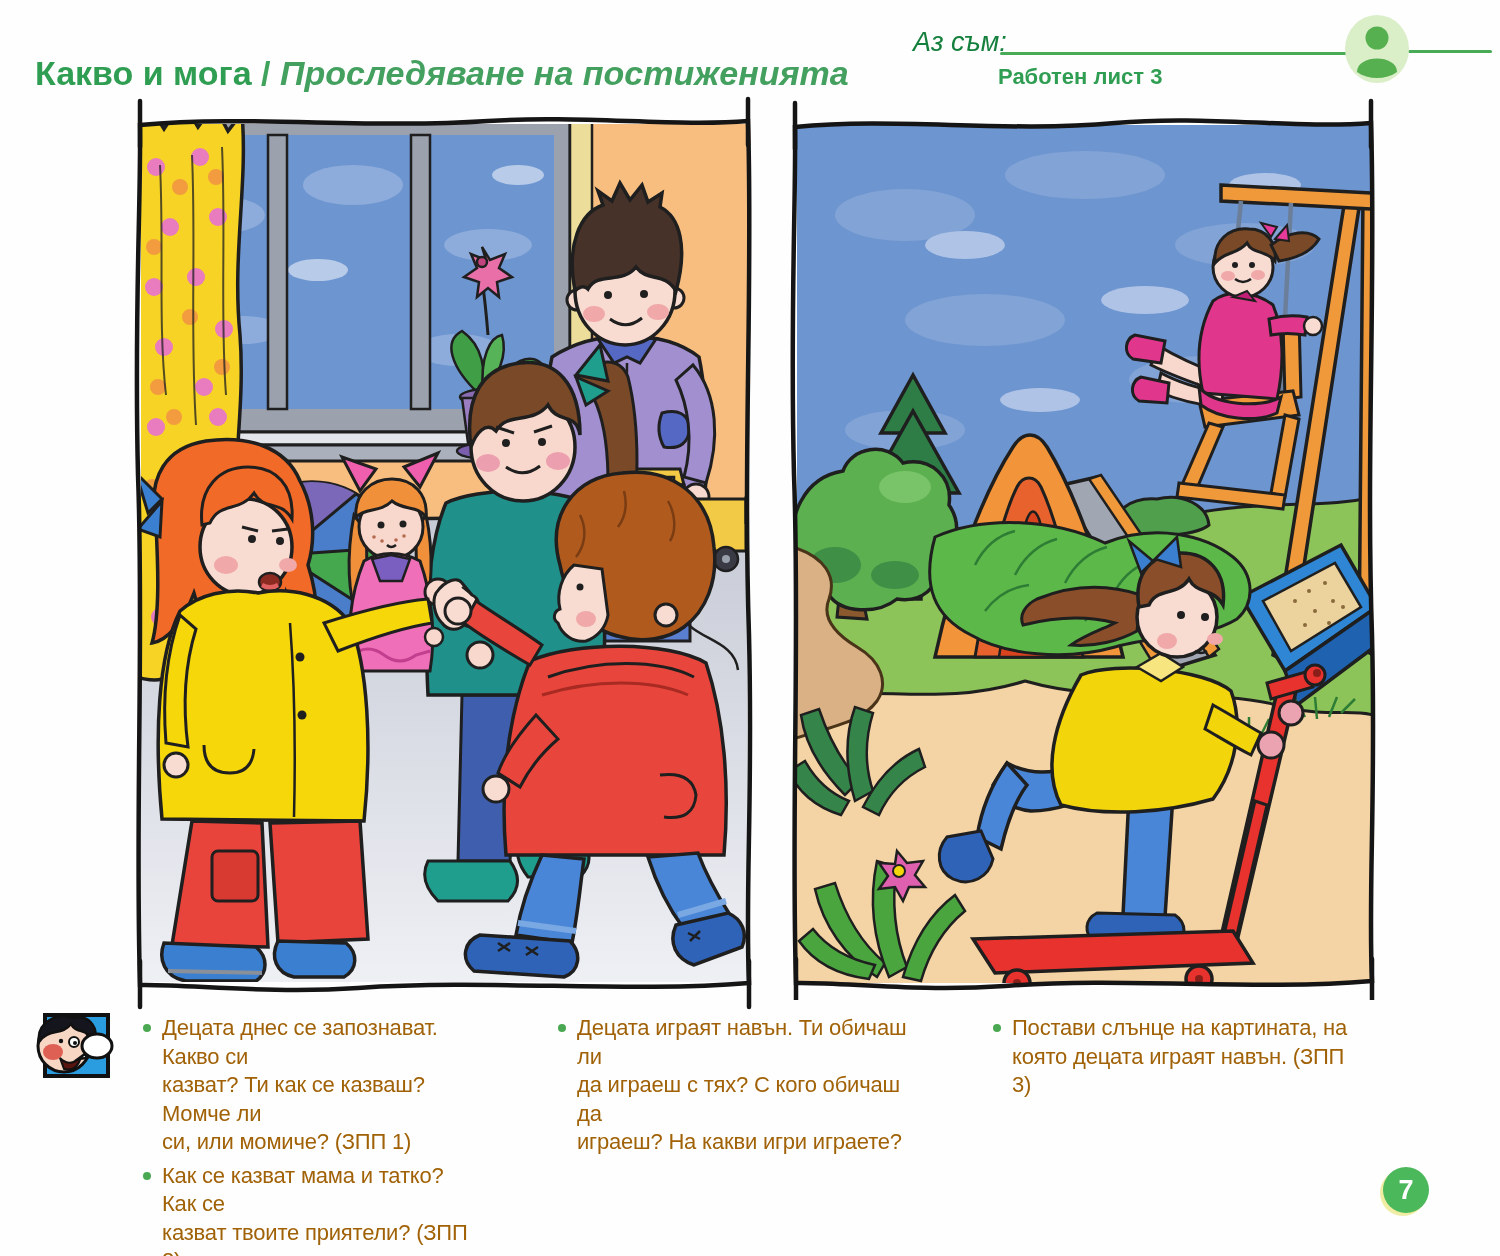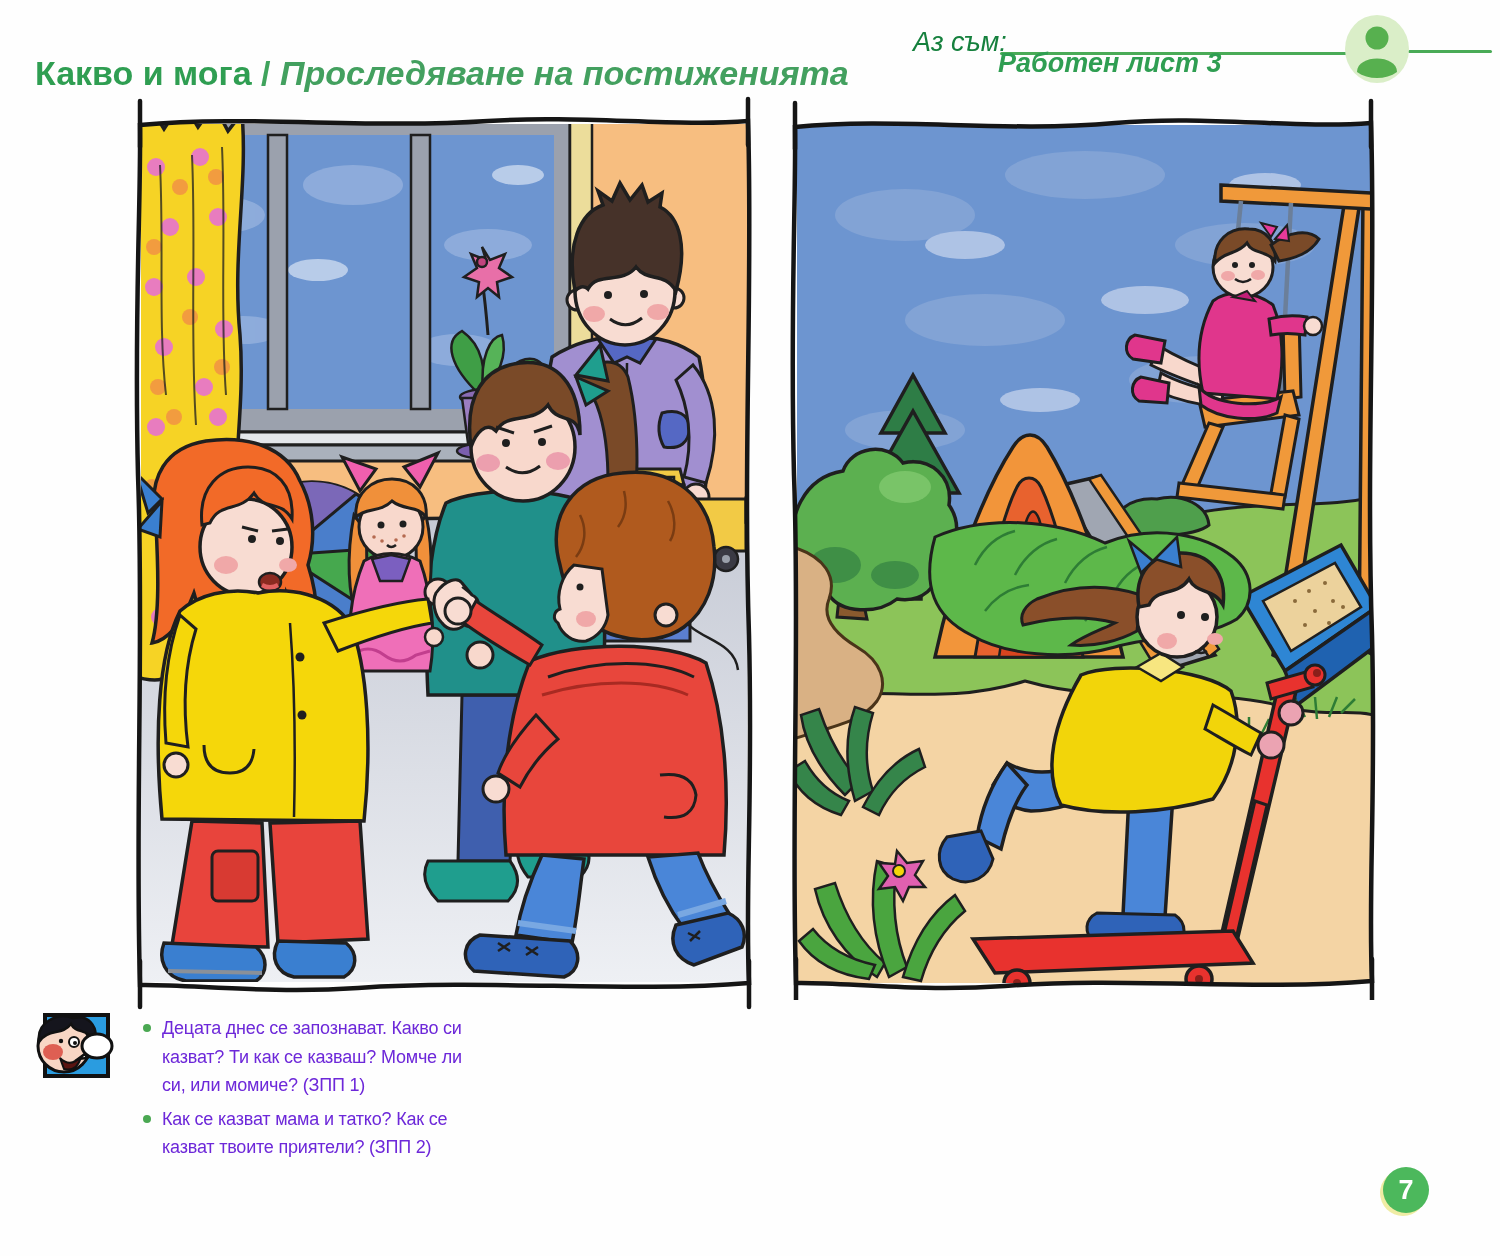--- a/index.html
+++ b/index.html
@@ -6,30 +6,30 @@
   .page{position:relative;width:1500px;height:1256px;background:#fefefe;overflow:hidden;
         font-family:"Liberation Sans", sans-serif;}
   
   .title{position:absolute;left:35px;top:52px;font-size:34px;line-height:42px;white-space:nowrap;}
   .title-bold{font-weight:700;color:#2f9e52;}
   .title-sep{font-weight:700;color:#3fa35c;}
   .title-italic{font-style:italic;font-weight:700;color:#43a05f;}
   .name-label{position:absolute;left:913px;top:27px;font-size:27px;font-style:italic;color:#15803d;}
   .name-line{position:absolute;left:1000px;top:52px;width:348px;height:3px;background:#4aab57;border-radius:2px;}
   .name-line2{position:absolute;left:1408px;top:50px;width:84px;height:3px;background:#4aab57;border-radius:2px;}
-  .worksheet{position:absolute;left:998px;top:48px;font-size:27px;font-style:italic;font-weight:600;color:#2f9e52;}
+  .worksheet{position:absolute;left:998px;top:64px;font-size:22px;font-weight:600;color:#2f9e52;}
   .person-badge{position:absolute;left:1344px;top:12px;}
   
   .panel-left{position:absolute;left:128px;top:95px;}
   .panel-right{position:absolute;left:785px;top:95px;}
   
   .task-col{position:absolute;top:1014px;}
   .task-item{display:flex;gap:11px;margin-bottom:5px;}
   .dot{width:8px;height:8px;border-radius:50%;background:#4aa852;margin-top:10px;flex:none;}
-  .task-text{font-size:18px;line-height:28.5px;color:#6d28d9;letter-spacing:-0.2px;white-space:pre-line;}
+  .task-text{font-size:22px;line-height:28.5px;color:#a16207;letter-spacing:-0.2px;white-space:pre-line;}
   .speaker{position:absolute;left:30px;top:1012px;}
   
   .page-num{position:absolute;left:1383px;top:1167px;width:46px;height:46px;border-radius:50%;
             background:#4cb85c;color:#ffffff;font-weight:700;font-size:27px;display:flex;
             align-items:center;justify-content:center;box-shadow:-3px 3px 0 rgba(225,220,90,.55);}
   svg{display:block;}
 </style>
 </head>
 <body>
 
@@ -541,17 +541,32 @@
 казват? Ти как се казваш? Момче ли
 си, или момиче? (ЗПП 1)</span>
     </div>
     <div class="task-item">
       <span class="dot"></span>
       <span class="task-text">Как се казват мама и татко? Как се
 казват твоите приятели? (ЗПП 2)</span>
     </div>
   </div>
 
-
+  <div class="task-col" style="left:558px;width:360px">
+    <div class="task-item">
+      <span class="dot"></span>
+      <span class="task-text">Децата играят навън. Ти обичаш ли
+да играеш с тях? С кого обичаш да
+играеш? На какви игри играете?</span>
+    </div>
+  </div>
+
+  <div class="task-col" style="left:993px;width:360px">
+    <div class="task-item">
+      <span class="dot"></span>
+      <span class="task-text">Постави слънце на картината, на
+която децата играят навън. (ЗПП 3)</span>
+    </div>
+  </div>
 
   <div class="page-num">7</div>
 
 </div>
 
 </body></html>

